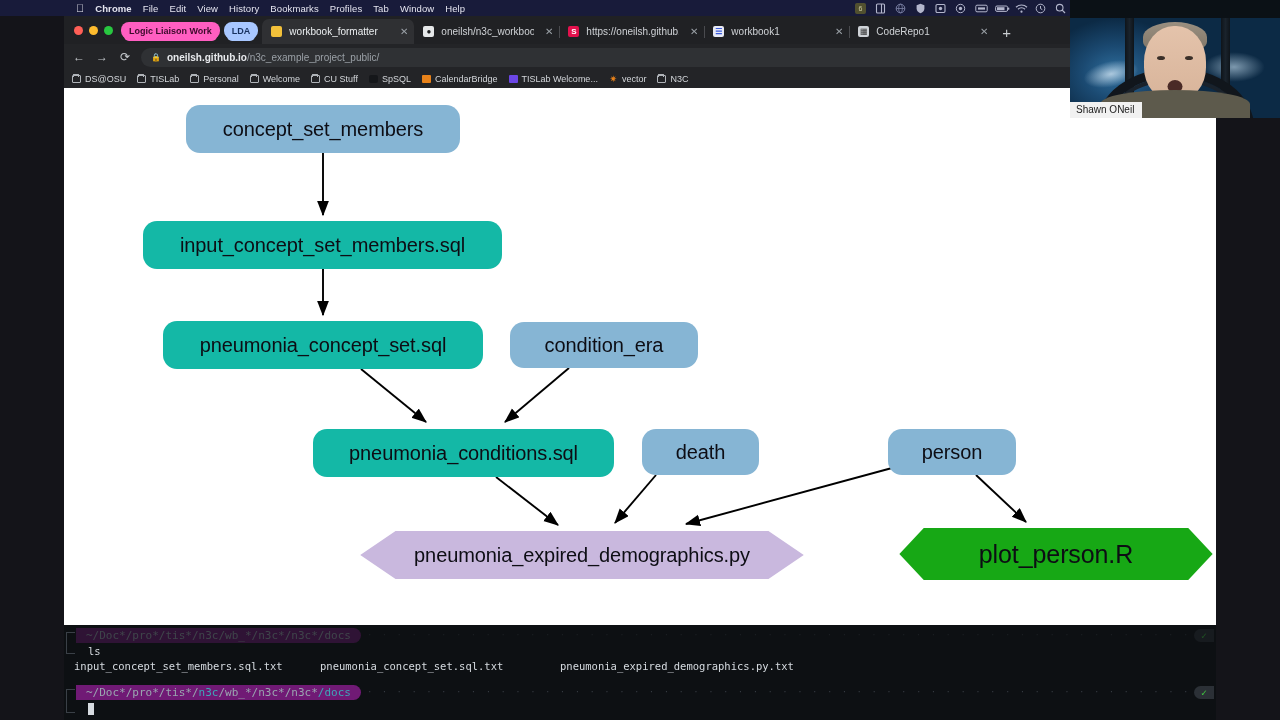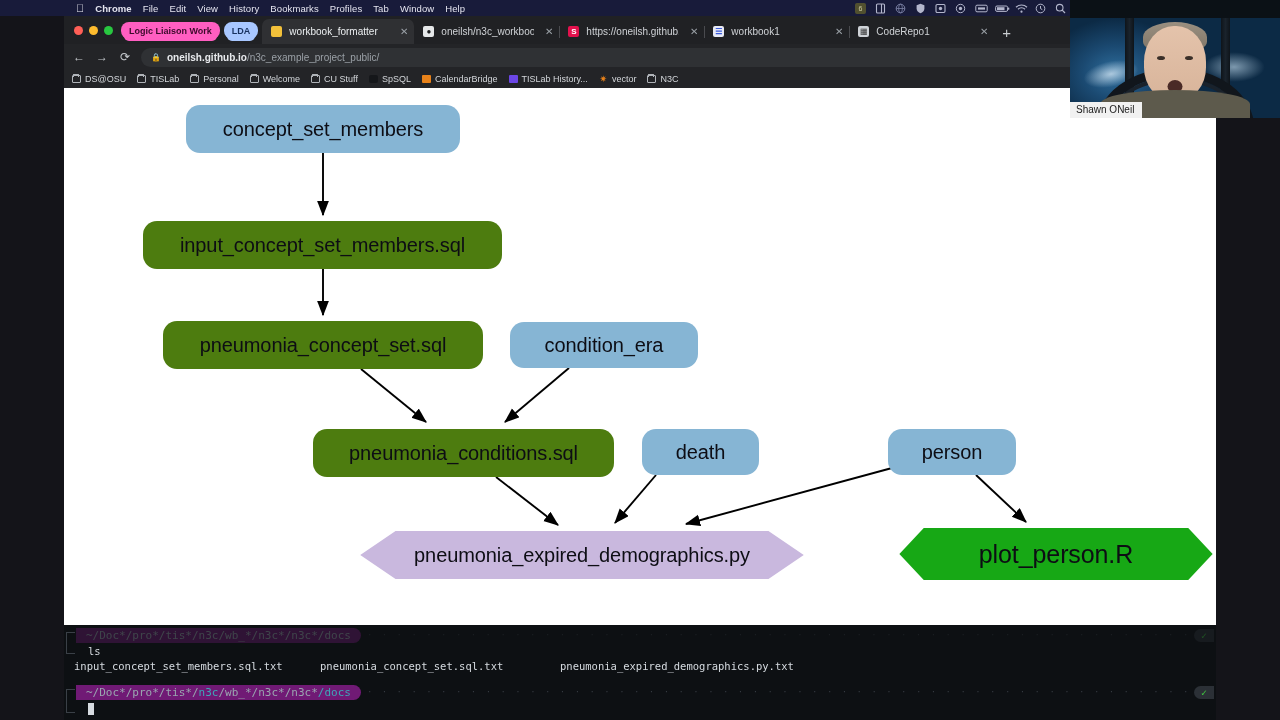--- a/index.html
+++ b/index.html
@@ -90,21 +90,21 @@
     z-index:15; overflow:hidden; }
   .page-inner { position:absolute; inset:0; }
 
   .diagram { position:absolute; inset:0; }
   .diagram svg { position:absolute; left:0; top:0; }
 
   .node { position:absolute; display:flex; align-items:center; justify-content:center;
     color:#0d0d14; font-size:20px; white-space:nowrap; letter-spacing:-.1px; }
   .node.rect { border-radius:14px; }
   .node.blue { background:#86b5d4; }
-  .node.teal { background:#4d7c0f; }
+  .node.teal { background:#14b8a6; }
   .node.hexpurple { background:#c9b8de;
     clip-path:polygon(6% 50%, 13% 0%, 87% 0%, 94% 50%, 87% 100%, 13% 100%); }
   .node.hexgreen { background:#17a815;
     clip-path:polygon(5% 50%, 12% 0%, 88% 0%, 95% 50%, 88% 100%, 12% 100%); }
   .node.hexpurple .ntext, .node.hexgreen .ntext { position:relative; }
 
   
   .terminal { position:absolute; left:64px; top:625px; width:1152px; height:95px;
     background:#0d1013; z-index:10; font-family:"DejaVu Sans Mono", monospace;
     color:#d6dbe0; font-size:10.5px; overflow:hidden; }
@@ -361,21 +361,21 @@
       <span class="bm">
           <span class="bmicon sq-dark"></span>
           <span>SpSQL</span>
         </span>
       <span class="bm">
           <span class="bmicon sq-orange"></span>
           <span>CalendarBridge</span>
         </span>
       <span class="bm">
           <span class="bmicon sq-purple"></span>
-          <span>TISLab History...</span>
+          <span>TISLab Welcome...</span>
         </span>
       <span class="bm">
           <span class="bmicon star-o">✷</span>
           <span>vector</span>
         </span>
       <span class="bm">
           <span class="bmicon folder"></span>
           <span>N3C</span>
         </span>
     </div>

